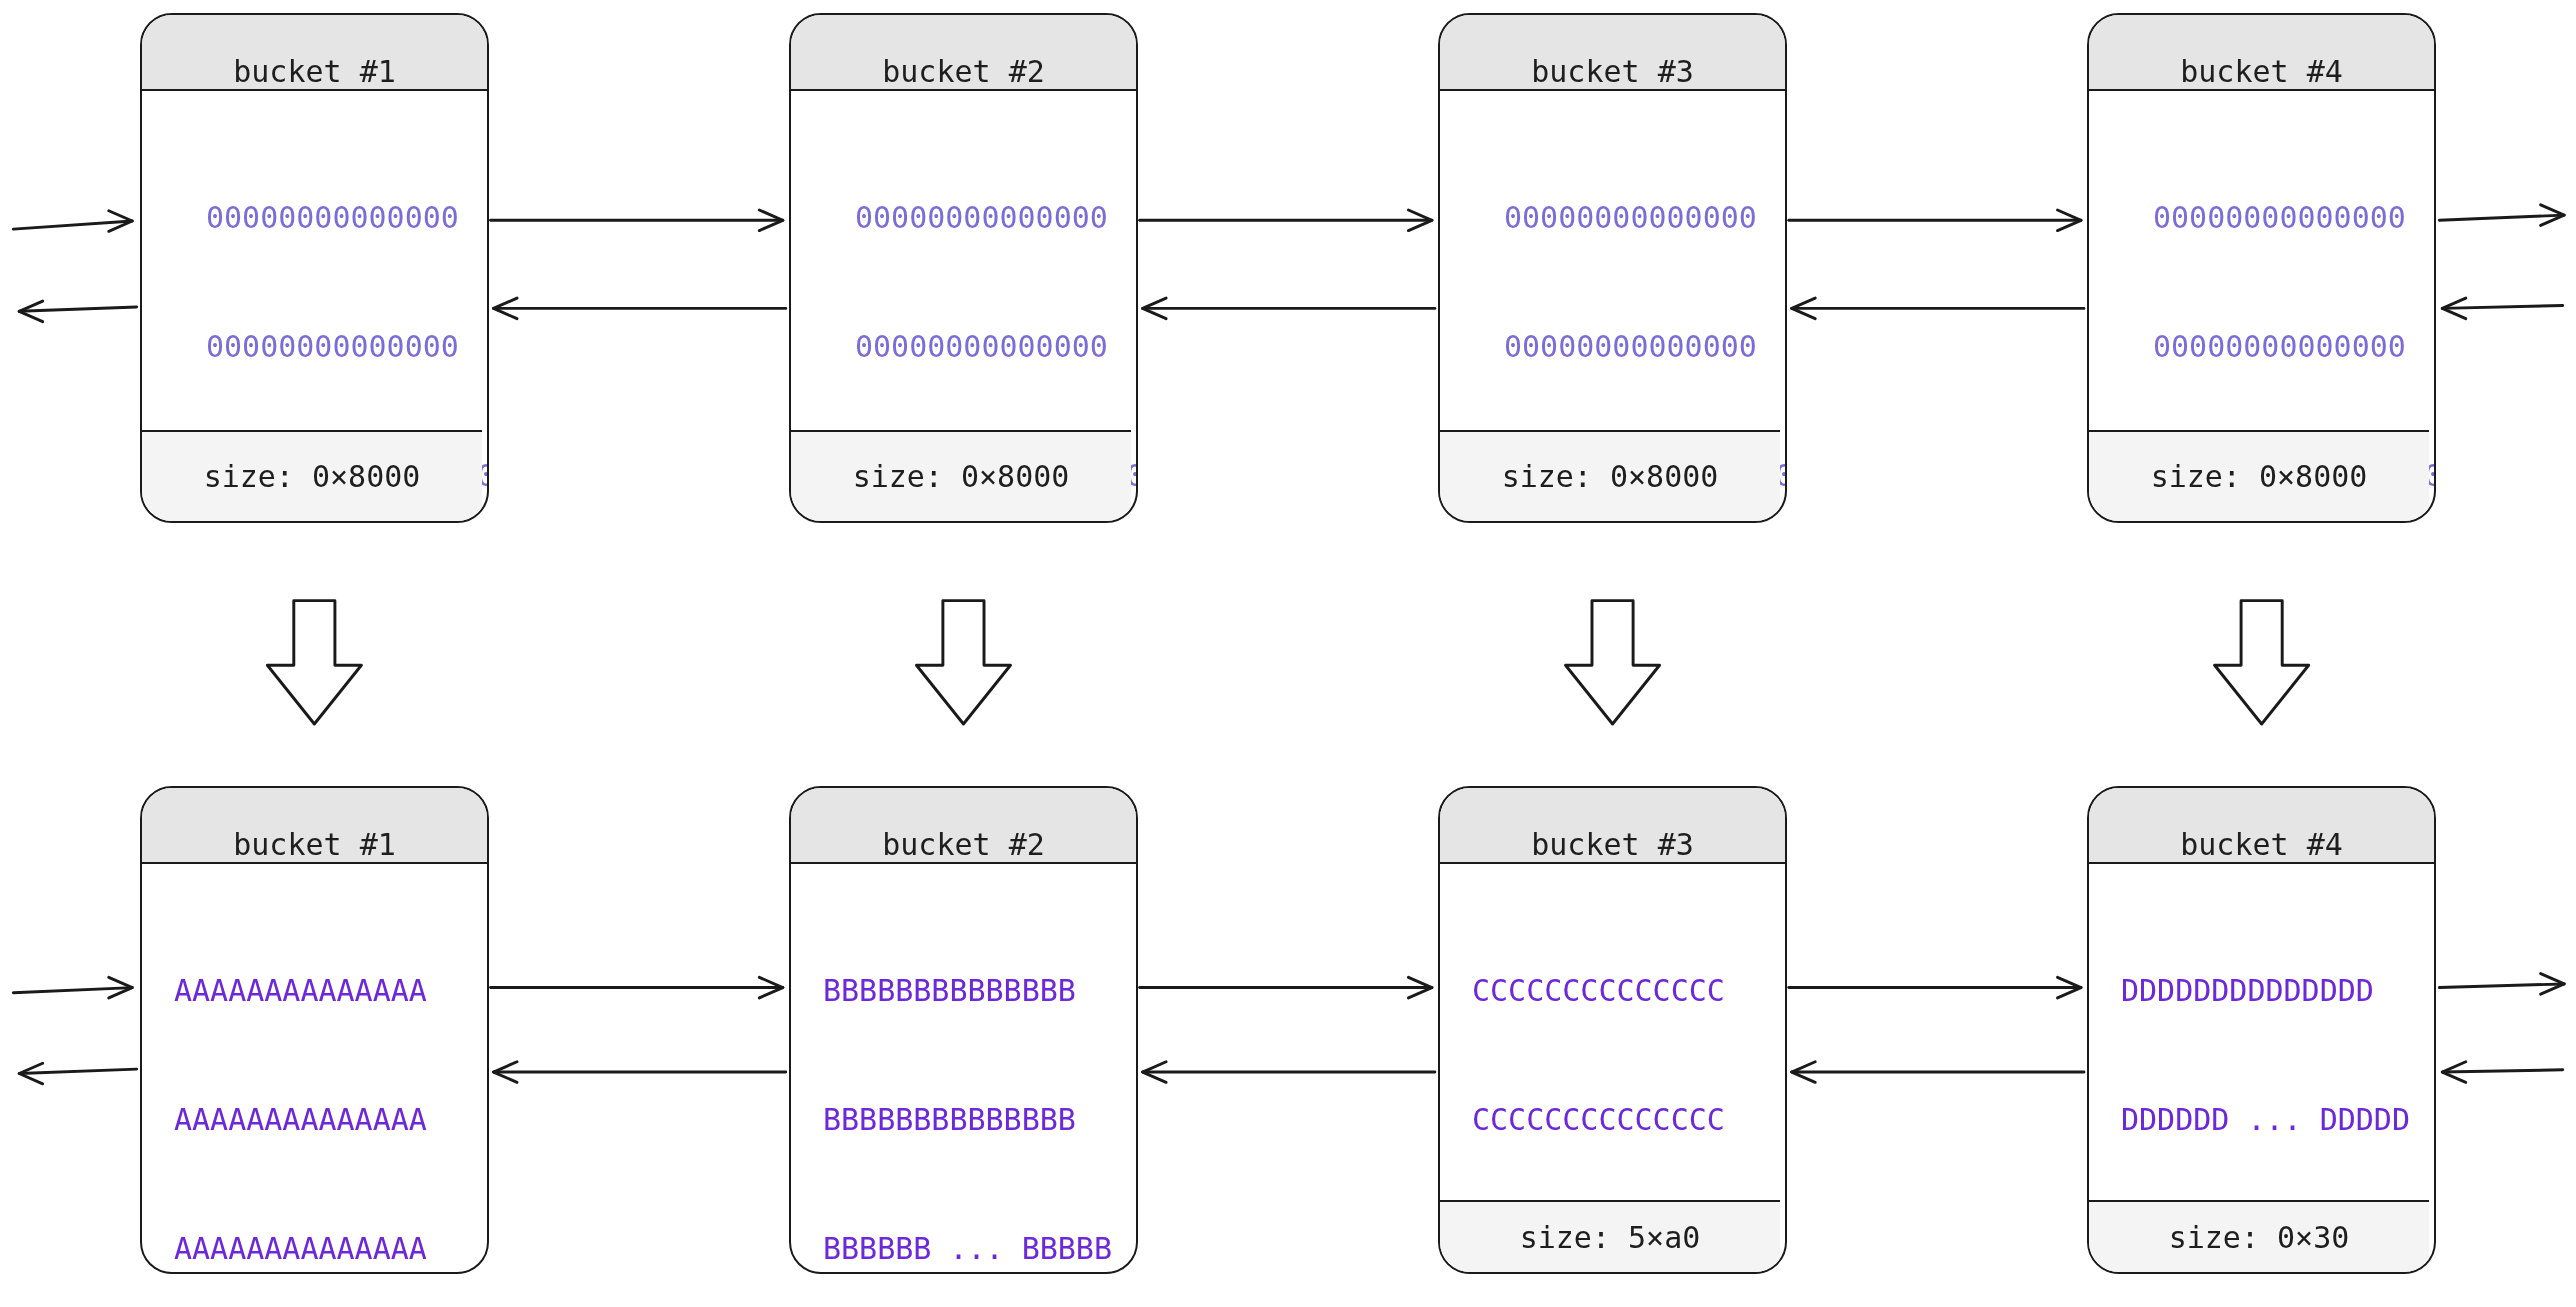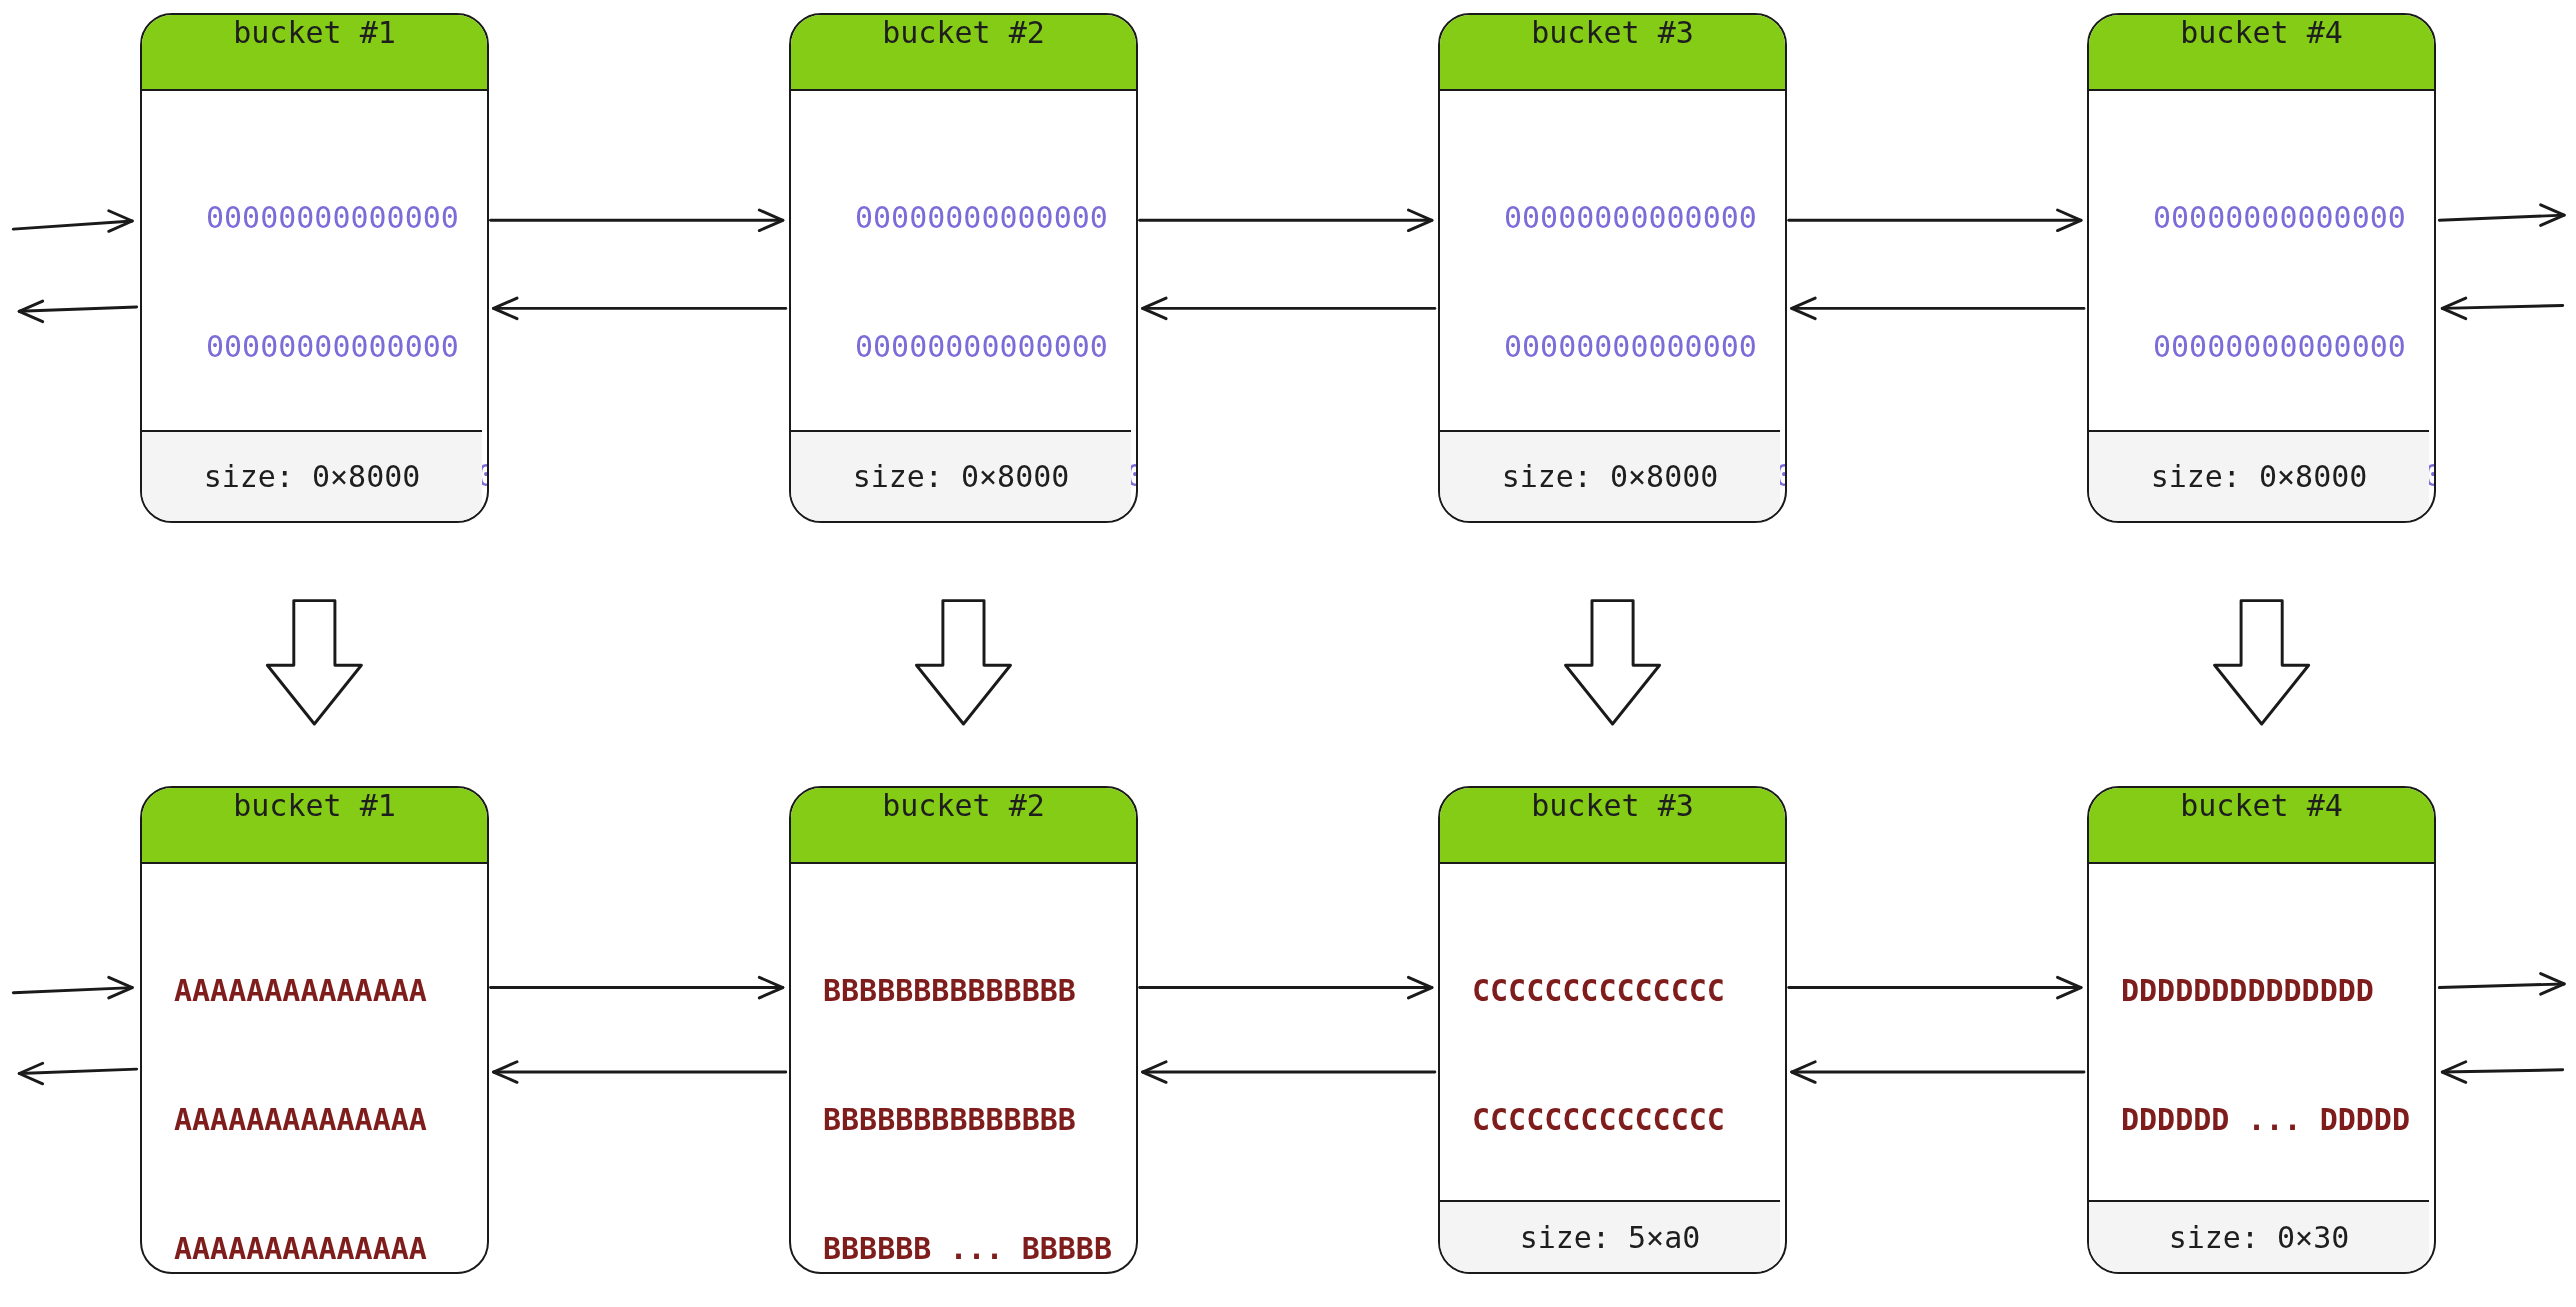--- a/index.html
+++ b/index.html
@@ -24,43 +24,43 @@
     width: 349px;
     border: 2.6px solid #1a1a1a;
     border-radius: 32px;
     background: #ffffff;
     overflow: hidden;
   }
   .bucket.top { top: 13.2px;   height: 510px; }
   .bucket.bot { top: 786px; height: 488px; }
   .bucket-header {
     height: 76px;
-    background: #84cc16;
+    background: #e5e5e5;
     border-bottom: 2.6px solid #1a1a1a;
-    display: flex; align-items: flex-start; justify-content: center;
+    display: flex; align-items: flex-end; justify-content: center;
     font-size: 30px;
   }
   .bucket-body {
     padding: 19px 11.7px 0 32px;
     font-size: 30px;
     line-height: 43px;
     white-space: pre;
   }
   .bucket-footer {
     position: absolute;
     left: 0; right: 5px; bottom: 0;
     background: #f4f4f4;
     border-top: 2.6px solid #1a1a1a;
     display: flex; align-items: center; justify-content: center;
     font-size: 30px;
   }
   .top .bucket-footer { height: 91px; }
   .bot .bucket-footer { height: 72px; }
   .line.hex { color: #7b6cd9; font-weight: normal; margin-left: 32px; }
-  .line.dat { color: #7f1d1d; font-weight: bold; }
+  .line.dat { color: #6d28d9; }
 </style>
 </head>
 <body>
 
 <div class="canvas">
 
   <svg class="arrow-layer" width="2576" height="1307" viewBox="0 0 3508 1780" stroke="#1a1a1a" stroke-width="4" fill="none" stroke-linecap="round" stroke-linejoin="round">
 
     <g>
       <line x1="18" y1="312" x2="180" y2="301"></line>

